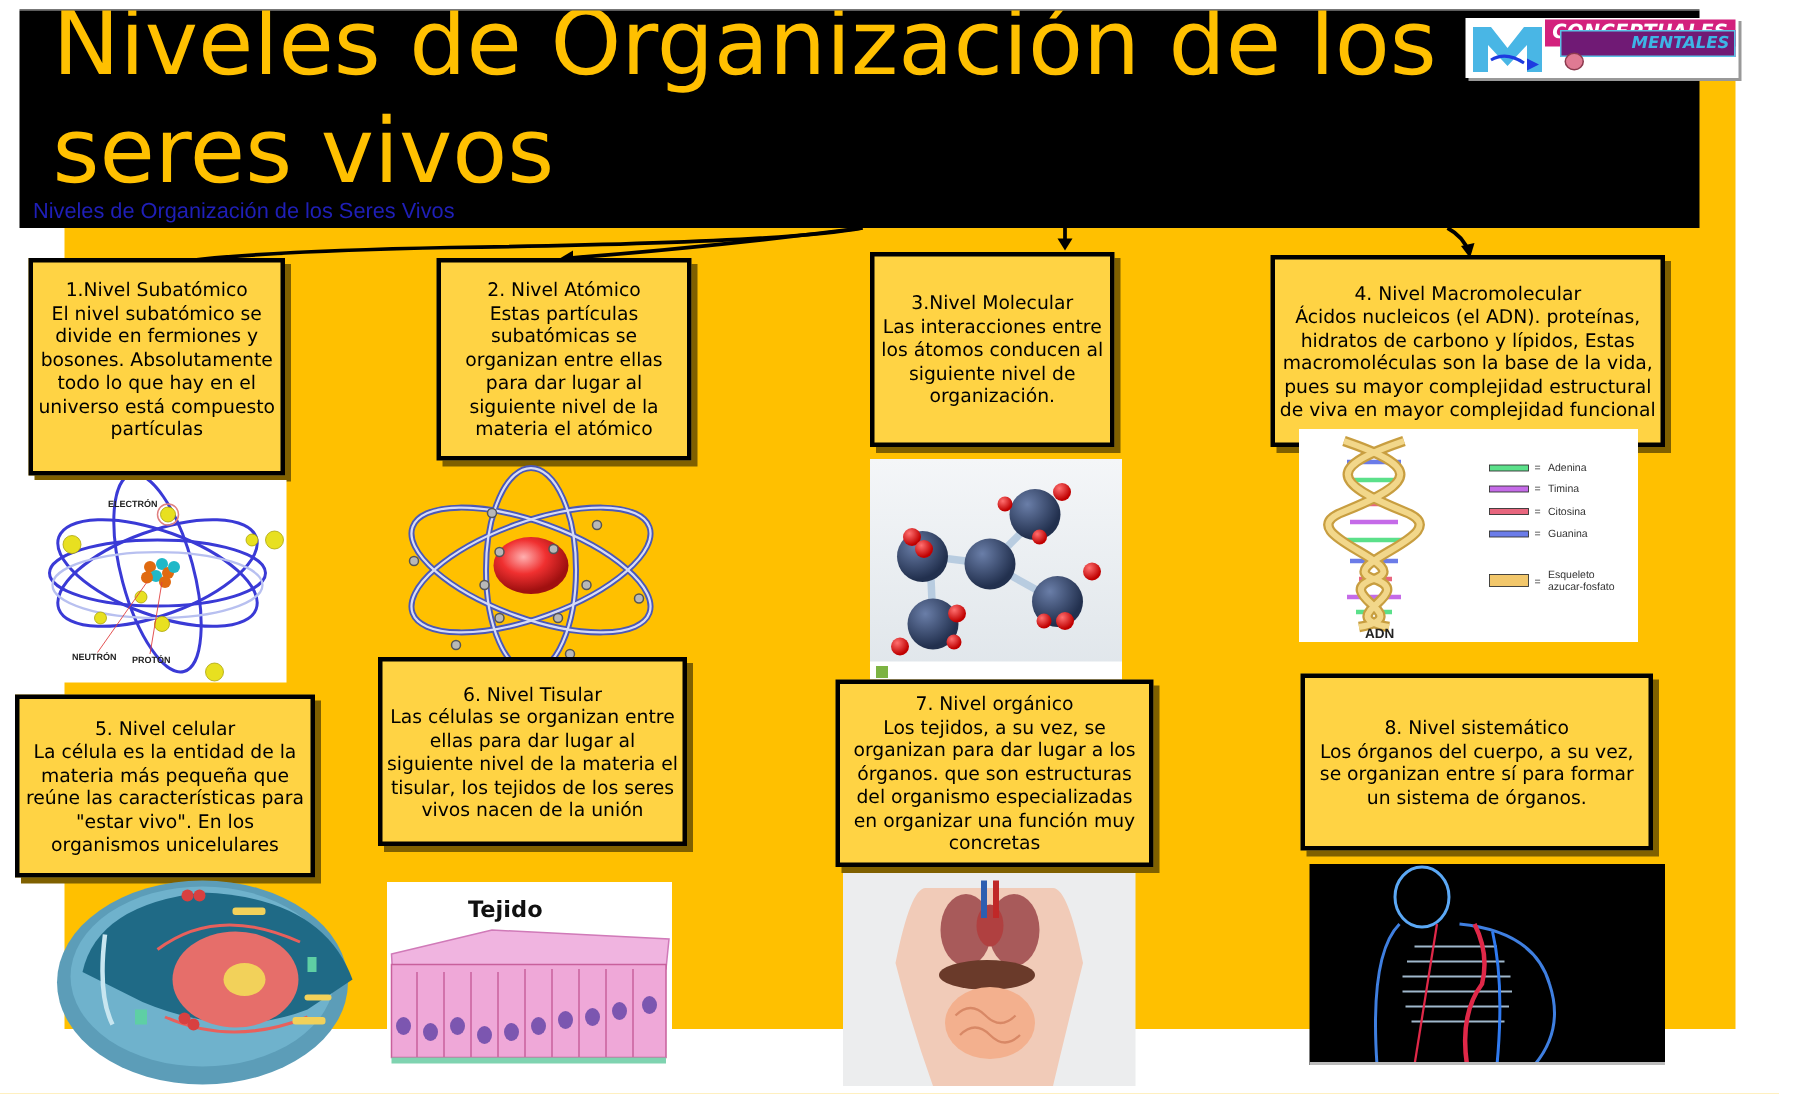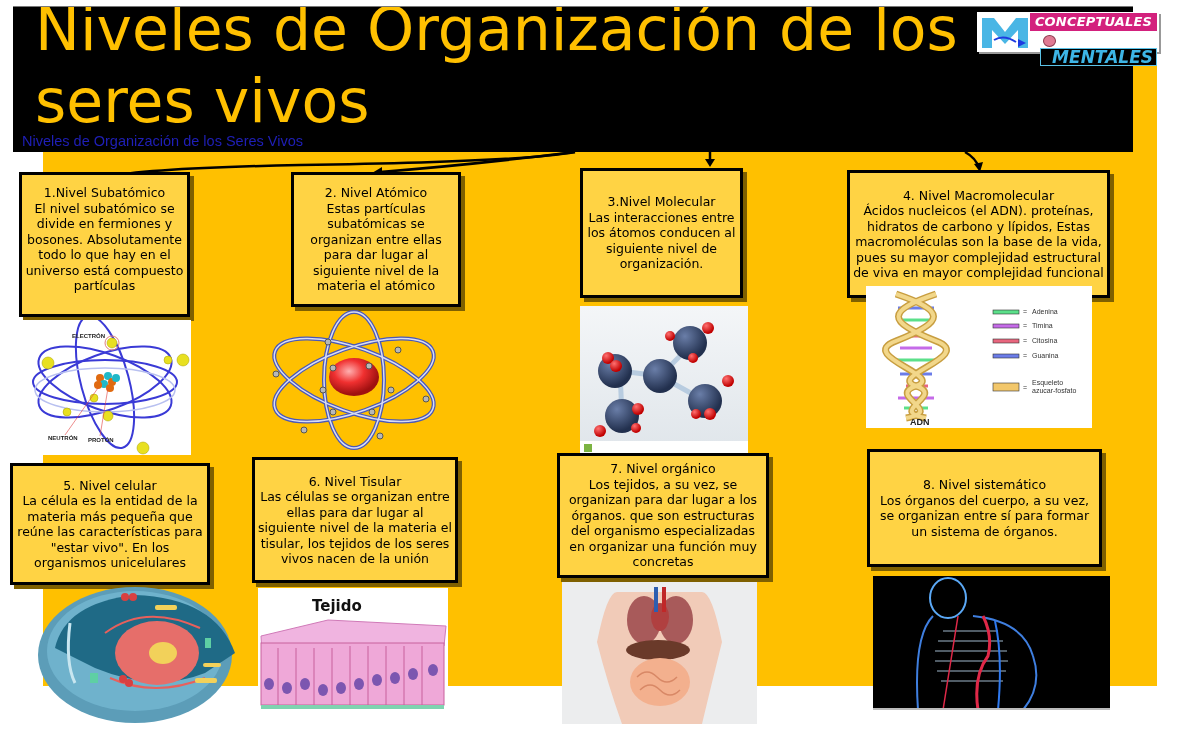--- a/index.html
+++ b/index.html
@@ -8,21 +8,21 @@
 
   .yellow-bg { position: absolute; left: 43px; top: 40px; width: 1114px; height: 646px; background: #FFC000; }
   .banner { position: absolute; left: 13px; top: 7px; width: 1120px; height: 145px; background: #000; overflow: hidden; }
   .banner-top-border { position: absolute; left: 13px; top: 6px; width: 1120px; height: 1px; background: #777; }
   .title { position: absolute; left: 22px; top: -14px; width: 1000px; color: #FFC000; font-size: 60px; line-height: 72px; font-family: "DejaVu Sans", sans-serif; font-weight: normal; }
   .subtitle { position: absolute; left: 22px; top: 133px; color: #1F1FB8; font-size: 14.5px; font-family: "Liberation Sans", sans-serif; white-space: nowrap; }
 
   .logo { position: absolute; left: 977px; top: 12px; width: 182px; height: 40px; background: #fff; box-shadow: 2px 2px 0 #999; font-style: italic; }
   .logo-m { position: absolute; left: 3px; top: 2px; width: 50px; height: 36px; }
   .logo-top { position: absolute; left: 53px; top: 1px; width: 127px; height: 18px; background: #D3217D; color: #fff; font-family: "DejaVu Sans", sans-serif; font-weight: bold; font-size: 13px; line-height: 18px; text-align: center; letter-spacing: 0.2px; }
-  .logo-bottom { position: absolute; left: 63px; top: 36px; width: 117px; height: 18px; background: #000000; border: 1px solid #5BC2E7; color: #3DB5E6; font-family: "DejaVu Sans", sans-serif; font-weight: bold; font-size: 17px; line-height: 16px; text-align: right; padding-right: 3px; }
+  .logo-bottom { position: absolute; left: 63px; top: 8px; width: 117px; height: 18px; background: #701a75; border: 1px solid #5BC2E7; color: #3DB5E6; font-family: "DejaVu Sans", sans-serif; font-weight: bold; font-size: 11px; line-height: 16px; text-align: right; padding-right: 3px; }
   .brain { position: absolute; left: 66px; top: 23px; width: 13px; height: 12px; border-radius: 50%; background: #E07A93; border: 1px solid #8c3a4e; }
 
   .box { position: absolute; background: #FFD344; border: 3px solid #000; box-shadow: 4px 4px 0 #7F6000; color: #000; font-family: "DejaVu Sans", sans-serif; font-size: 12.5px; line-height: 15.5px; text-align: center; display: flex; flex-direction: column; justify-content: center; padding: 0 2px; }
   .box .t { display: block; }
 
   .img { position: absolute; overflow: hidden; }
   svg { display: block; }
 
   .arrows { position: absolute; left: 0; top: 0; width: 1200px; height: 729px; pointer-events: none; }
 </style>
@@ -244,21 +244,21 @@
         <text x="166" y="107">azucar-fosfato</text>
     </g>
   </svg>
 </div>
 
 <div class="box" style="left:10px;top:463px;width:200px;height:122px;">
   <span class="t">5. Nivel celular</span>
   <span class="t">La célula es la entidad de la materia más pequeña que reúne las características para "estar vivo". En los organismos unicelulares</span>
 </div>
 
-<div class="box" style="left:252px;top:457px;width:206px;height:126px;">
+<div class="box" style="left:252px;top:438px;width:206px;height:126px;">
   <span class="t">6. Nivel Tisular</span>
   <span class="t">Las células se organizan entre ellas para dar lugar al siguiente nivel de la materia el tisular, los tejidos de los seres vivos nacen de la unión</span>
 </div>
 
 <div class="box" style="left:557px;top:453px;width:212px;height:125px;">
   <span class="t">7. Nivel orgánico</span>
   <span class="t">Los tejidos, a su vez, se organizan para dar lugar a los órganos. que son estructuras del organismo especializadas en organizar una función muy concretas</span>
 </div>
 
 <div class="box" style="left:867px;top:449px;width:235px;height:118px;">

